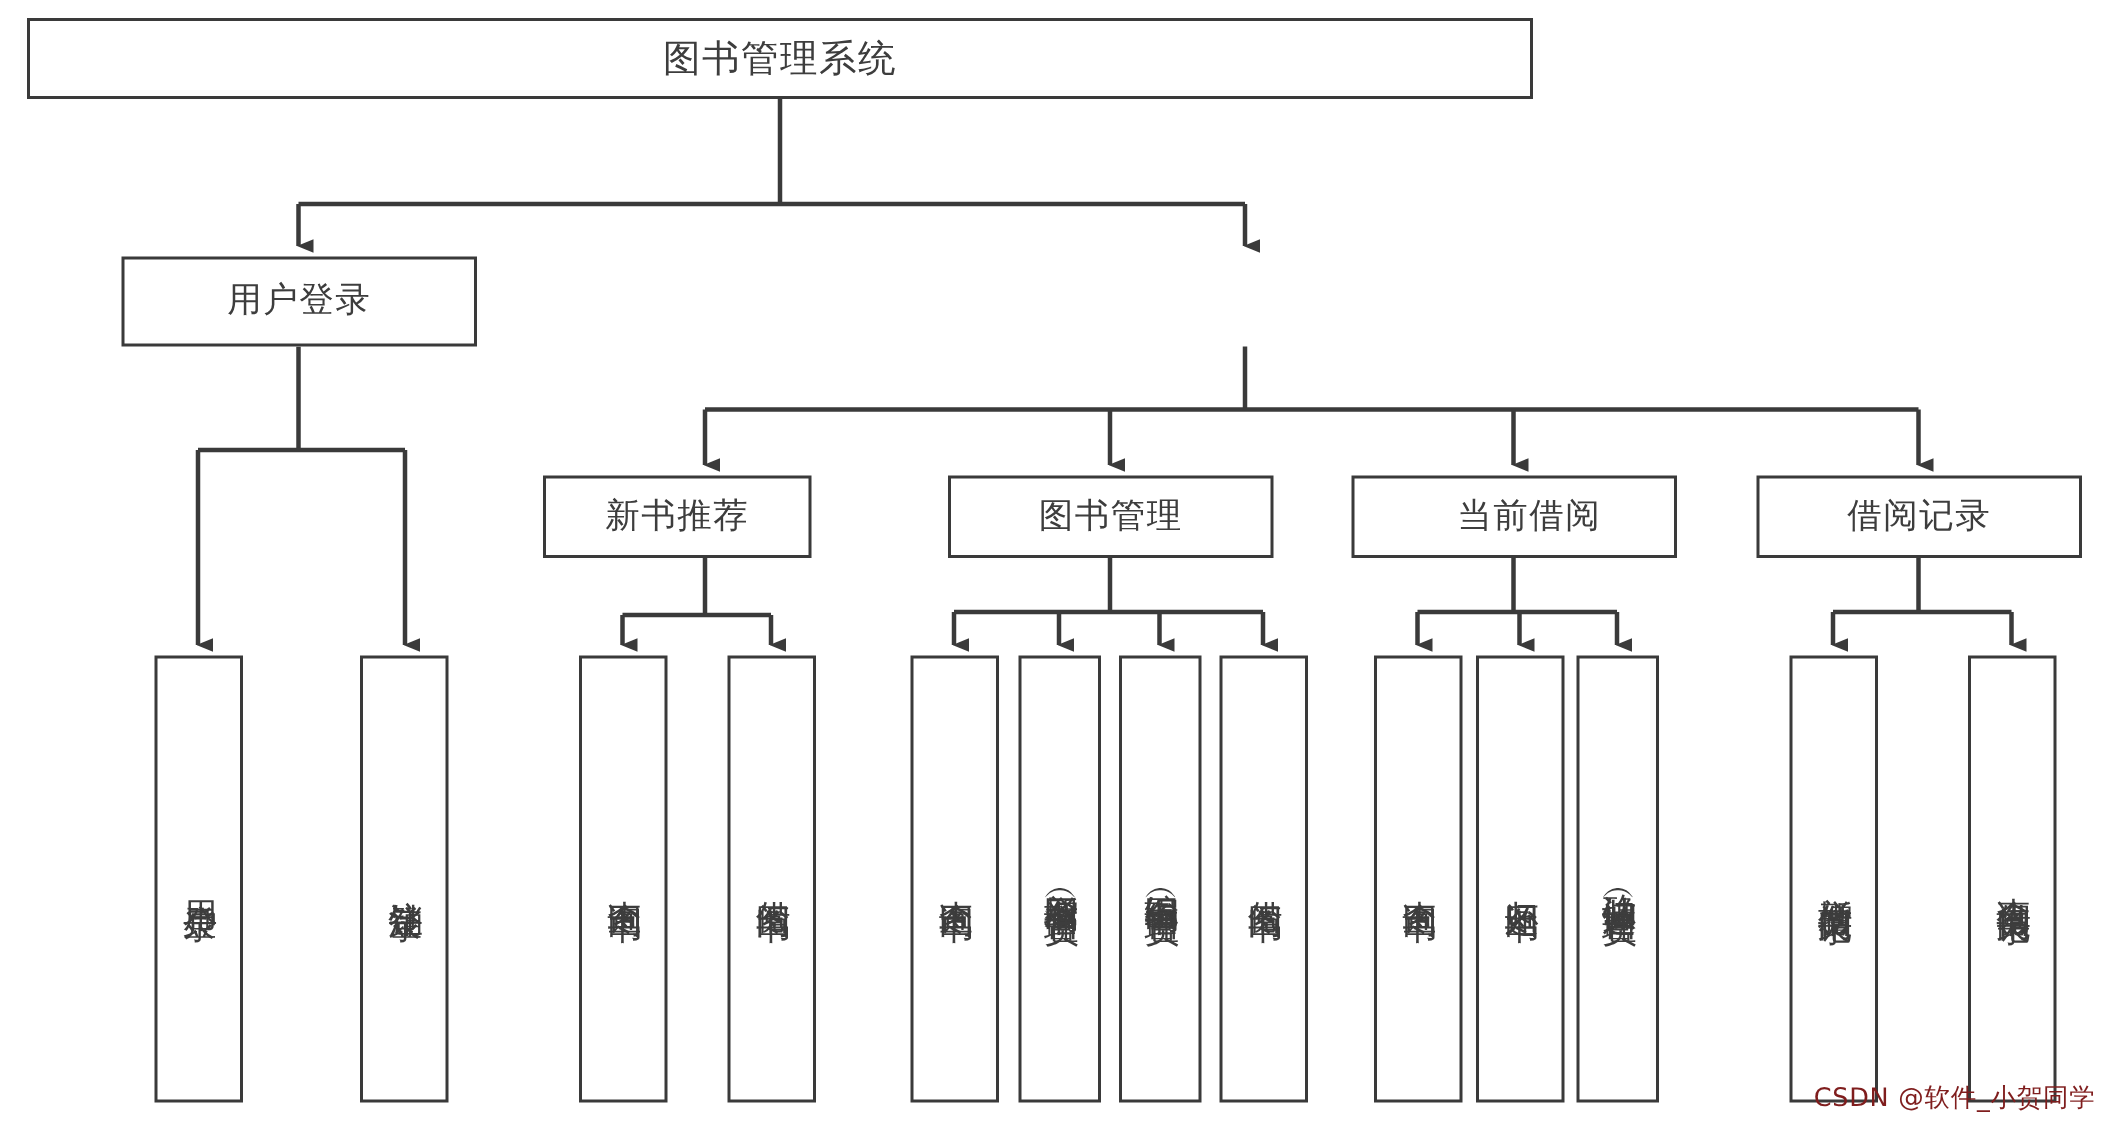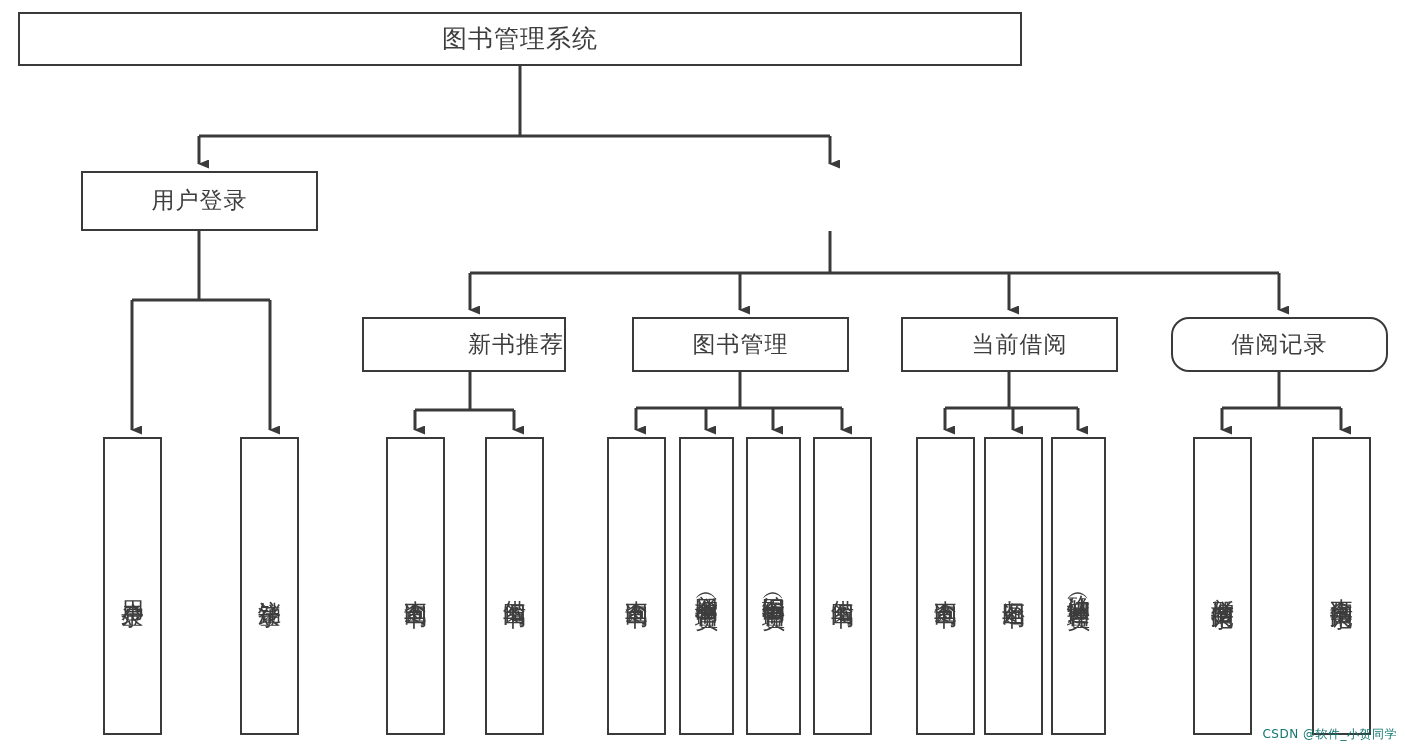--- a/index.html
+++ b/index.html
@@ -52,22 +52,22 @@
     white-space: nowrap;
     text-align: center;
   }
   .root-box .node-label-h {
     font-size: 25px;
   }
   .watermark {
     position: absolute;
     right: 8px;
     bottom: 4px;
-    font-size: 12px;
-    color: #0f766e;
+    font-size: 17px;
+    color: #7f1d1d;
     letter-spacing: 0.5px;
     white-space: nowrap;
     pointer-events: none;
   }
 </style>
 </head>
 <body>
 
 <div id="diagram-root">
 
@@ -126,33 +126,33 @@
 
   <div class="node-box root-box" style="left:18px;top:12px;width:1004px;height:54px;text-align:center;">
     <span class="node-label-h">图书管理系统</span>
   </div>
 
   <div class="node-box" style="left:81px;top:171px;width:237px;height:60px;">
     <span class="node-label-h">用户登录</span>
   </div>
 
 
-  <div class="node-box" style="left:362px;top:317px;width:204px;height:55px;justify-content:flex-end;">
+  <div class="node-box" style="left:362px;top:317px;width:179px;height:55px;">
     <span class="node-label-h">新书推荐</span>
   </div>
 
   <div class="node-box" style="left:632px;top:317px;width:217px;height:55px;">
     <span class="node-label-h">图书管理</span>
   </div>
 
   <div class="node-box" style="left:901px;top:317px;width:217px;height:55px;padding-left:20px;">
     <span class="node-label-h">当前借阅</span>
   </div>
 
-  <div class="node-box" style="left:1171px;top:317px;width:217px;height:55px;border-radius:18px;">
+  <div class="node-box" style="left:1171px;top:317px;width:217px;height:55px;">
     <span class="node-label-h">借阅记录</span>
   </div>
 
   <div class="node-box" style="left:103px;top:437px;width:59px;height:298px;">
     <span class="node-label-v">用户登录</span>
   </div>
   <div class="node-box" style="left:240px;top:437px;width:59px;height:298px;">
     <span class="node-label-v">注销登录</span>
   </div>
 

